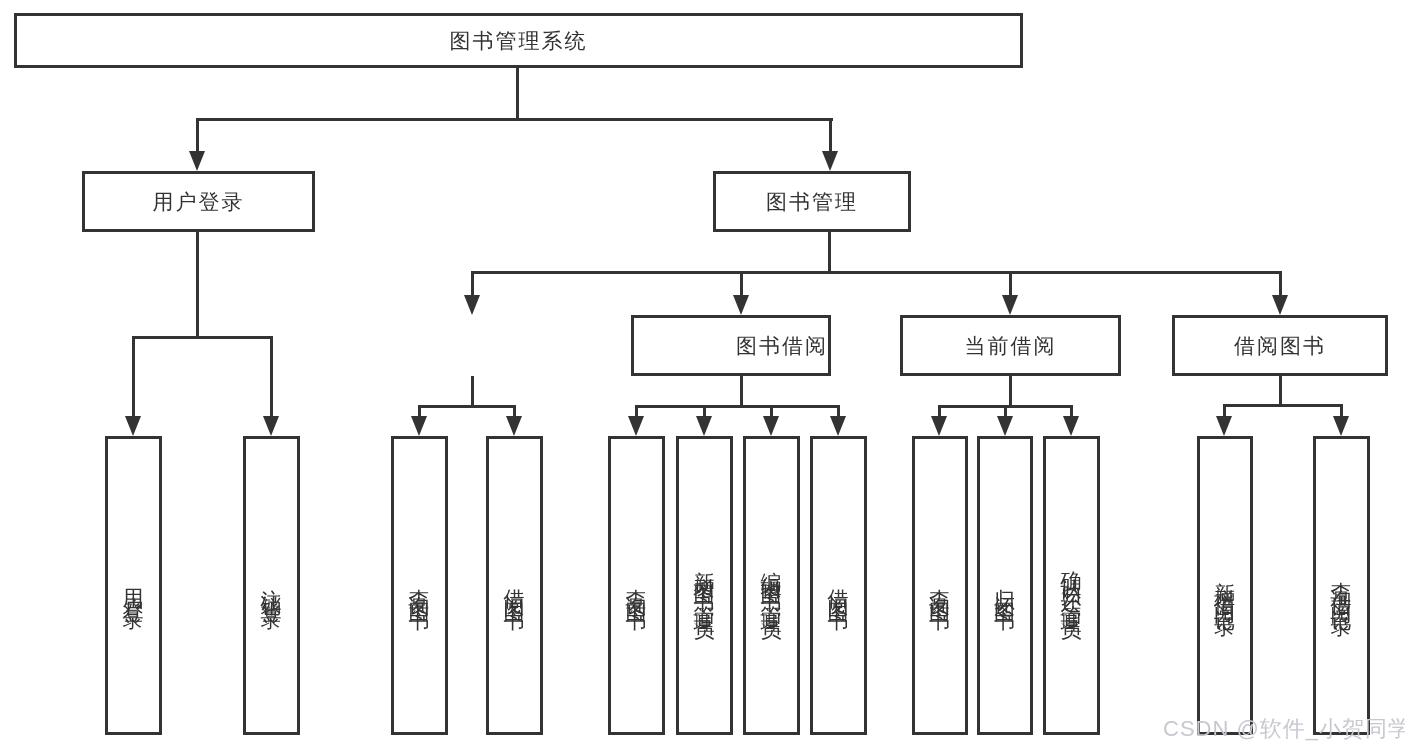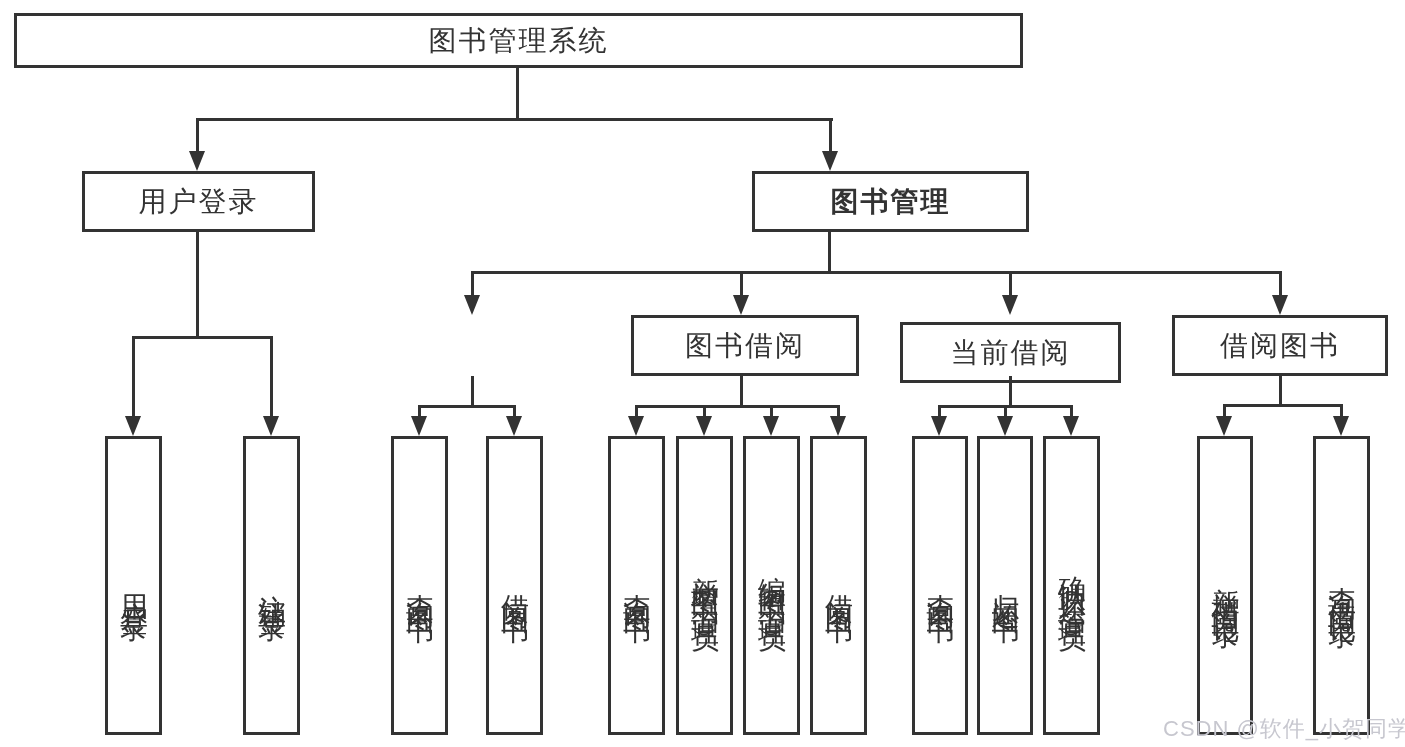--- a/index.html
+++ b/index.html
@@ -15,21 +15,21 @@
   .box {
     position: absolute;
     box-sizing: border-box;
     border: 3px solid #333333;
     background: #ffffff;
     display: flex;
     align-items: center;
     justify-content: center;
   }
   .box .lbl {
-    font-size: 28px;
+    font-size: 21px;
     letter-spacing: 2px;
     color: #333333;
     white-space: nowrap;
   }
   .leaf .lbl {
     writing-mode: vertical-rl;
     letter-spacing: 7px;
     white-space: normal;
     line-height: 1;
     max-height: 286px;
@@ -71,21 +71,21 @@
   <div class="vline" style="left:516px; top:68px; height:50px;"></div>
   <div class="hline" style="left:196px; top:118px; width:637px;"></div>
   <div class="vline" style="left:196px; top:118px; height:33px;"></div>
   <div class="arrowhead" style="left:189px; top:151px;"></div>
   <div class="vline" style="left:829px; top:118px; height:33px;"></div>
   <div class="arrowhead" style="left:822px; top:151px;"></div>
 
   <div class="box" style="left:82px; top:171px; width:233px; height:61px;">
     <span class="lbl">用户登录</span>
   </div>
-  <div class="box" style="left:752px; top:171px; width:277px; height:61px;font-weight:bold;">
+  <div class="box" style="left:713px; top:171px; width:198px; height:61px;">
     <span class="lbl">图书管理</span>
   </div>
 
   <div class="vline" style="left:196px; top:232px; height:104px;"></div>
   <div class="hline" style="left:132px; top:336px; width:141px;"></div>
   <div class="vline" style="left:132px; top:336px; height:80px;"></div>
   <div class="arrowhead" style="left:125px; top:416px;"></div>
   <div class="vline" style="left:270px; top:336px; height:80px;"></div>
   <div class="arrowhead" style="left:263px; top:416px;"></div>
 
@@ -93,24 +93,24 @@
   <div class="hline" style="left:471px; top:271px; width:811px;"></div>
   <div class="vline" style="left:471px; top:271px; height:24px;"></div>
   <div class="arrowhead" style="left:464px; top:295px;"></div>
   <div class="vline" style="left:740px; top:271px; height:24px;"></div>
   <div class="arrowhead" style="left:733px; top:295px;"></div>
   <div class="vline" style="left:1009px; top:271px; height:24px;"></div>
   <div class="arrowhead" style="left:1002px; top:295px;"></div>
   <div class="vline" style="left:1279px; top:271px; height:24px;"></div>
   <div class="arrowhead" style="left:1272px; top:295px;"></div>
 
-  <div class="box" style="left:631px; top:315px; width:228px; height:61px;">
+  <div class="box" style="left:631px; top:315px; width:200px; height:61px;justify-content:flex-end;">
     <span class="lbl">图书借阅</span>
   </div>
-  <div class="box" style="left:900px; top:322px; width:221px; height:61px;">
+  <div class="box" style="left:900px; top:315px; width:221px; height:61px;">
     <span class="lbl">当前借阅</span>
   </div>
   <div class="box" style="left:1172px; top:315px; width:216px; height:61px;">
     <span class="lbl">借阅图书</span>
   </div>
 
   <div class="vline" style="left:471px; top:376px; height:29px;"></div>
   <div class="hline" style="left:418px; top:405px; width:98px;"></div>
   <div class="vline" style="left:418px; top:405px; height:11px;"></div>
   <div class="arrowhead" style="left:411px; top:416px;"></div>

